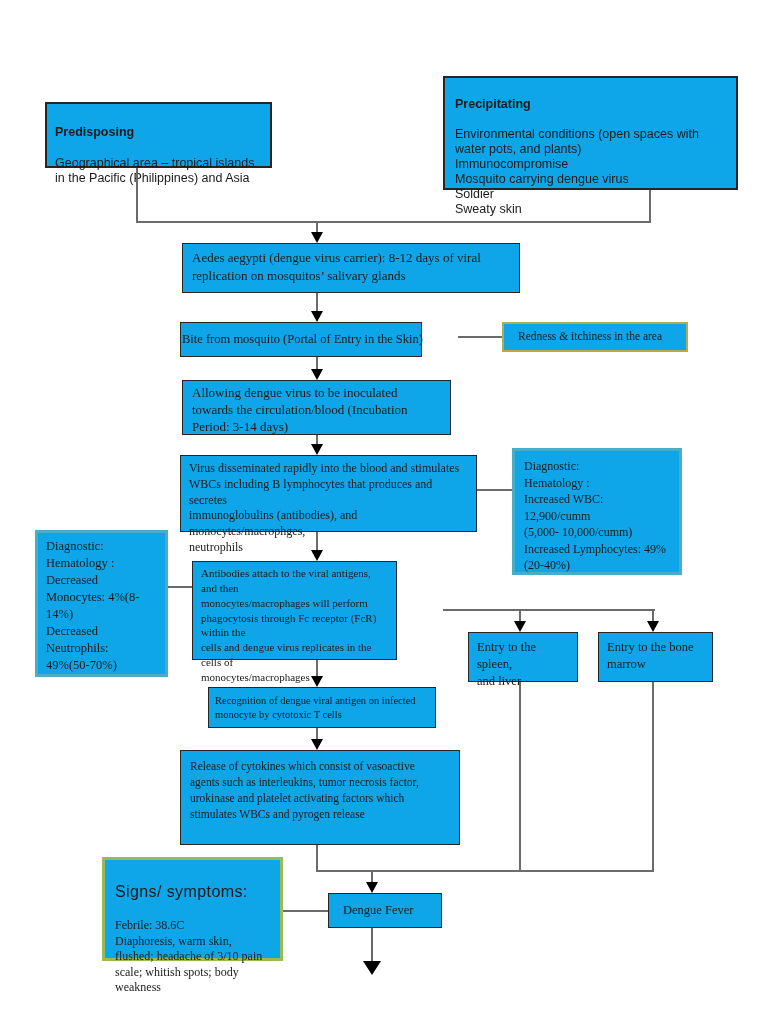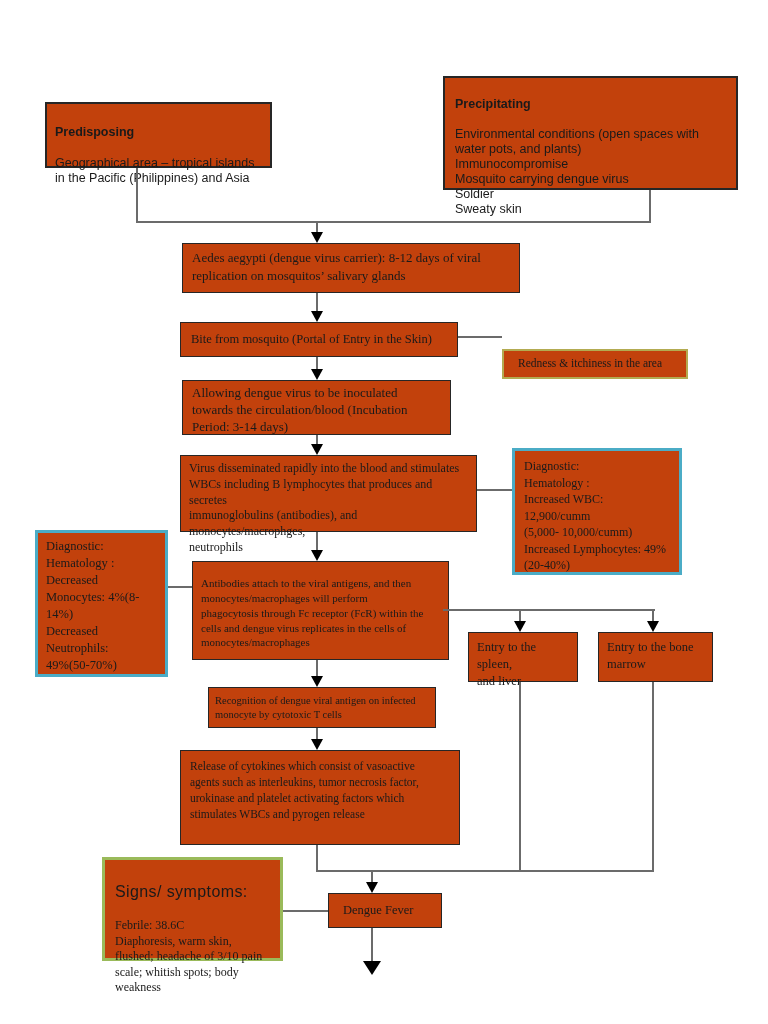--- a/index.html
+++ b/index.html
@@ -6,21 +6,21 @@
   #page{
     position:relative;
     width:768px;height:1024px;
     background:#ffffff;
     overflow:hidden;
     font-family:"Liberation Serif", serif;
   }
   .box{
     position:absolute;
     box-sizing:border-box;
-    background:#c2410c;
+    background:#0ea5e9;
     border:1px solid #262626;
     color:#1a1a1a;
     font-family:"Liberation Serif", serif;
     font-size:12px;
     line-height:1.32;
     padding:5px 8px;
     white-space:pre-line;
   }
   .sans{font-family:"Liberation Sans", sans-serif;}
   .thick{border-width:2px;}
@@ -53,23 +53,23 @@
 water pots, and plants)
 Immunocompromise
 Mosquito carrying dengue virus
 Soldier
 Sweaty skin</div>
   </div>
 
   <div class="box" style="left:182px;top:243px;width:338px;height:50px;font-size:13px;line-height:1.35;padding:5px 9px;">Aedes aegypti (dengue virus carrier): 8-12 days of viral
 replication on mosquitos’ salivary glands</div>
 
-  <div class="box vcenter" style="left:180px;top:322px;width:278px;height:35px;font-size:12.5px;padding-left:10px;">Bite from mosquito (Portal of Entry in the Skin)</div>
+  <div class="box vcenter" style="left:180px;top:322px;width:242px;height:35px;font-size:12.5px;padding-left:1px;">Bite from mosquito (Portal of Entry in the Skin)</div>
 
-  <div class="box olive vcenter" style="left:502px;top:322px;width:186px;height:30px;font-size:11.5px;padding-left:14px;margin-top:27px;">Redness &amp; itchiness in the area</div>
+  <div class="box olive vcenter" style="left:502px;top:322px;width:186px;height:30px;font-size:11.5px;padding-left:14px;">Redness &amp; itchiness in the area</div>
 
   <div class="box" style="left:182px;top:380px;width:269px;height:55px;font-size:13px;line-height:1.3;padding:4px 9px;">Allowing dengue virus to be inoculated
 towards the circulation/blood (Incubation
 Period: 3-14 days)</div>
 
   <div class="box" style="left:180px;top:455px;width:297px;height:77px;font-size:12px;line-height:1.32;padding:5px 8px;">Virus disseminated rapidly into the blood and stimulates
 WBCs including B lymphocytes that produces and secretes
 immunoglobulins (antibodies), and monocytes/macrophges,
 neutrophils</div>
 
@@ -82,21 +82,21 @@
 
   <div class="box teal" style="left:35px;top:530px;width:133px;height:147px;font-size:12.5px;line-height:1.36;padding:5px 8px;">Diagnostic:
 Hematology :
 Decreased
 Monocytes: 4%(8-
 14%)
 Decreased
 Neutrophils:
 49%(50-70%)</div>
 
-  <div class="box" style="left:192px;top:561px;width:257px;height:99px;font-size:11px;line-height:1.35;padding:14px 8px;">Antibodies attach to the viral antigens, and then
+  <div class="box" style="left:192px;top:561px;width:205px;height:99px;font-size:11px;line-height:1.35;padding:4px 8px;">Antibodies attach to the viral antigens, and then
 monocytes/macrophages will perform
 phagocytosis through Fc receptor (FcR) within the
 cells and dengue virus replicates in the cells of
 monocytes/macrophages</div>
 
   <div class="box" style="left:468px;top:632px;width:110px;height:50px;font-size:12.5px;line-height:1.35;padding:6px 8px;">Entry to the spleen,
 and liver</div>
 
   <div class="box" style="left:598px;top:632px;width:115px;height:50px;font-size:12.5px;line-height:1.35;padding:6px 8px;">Entry to the bone
 marrow</div>

